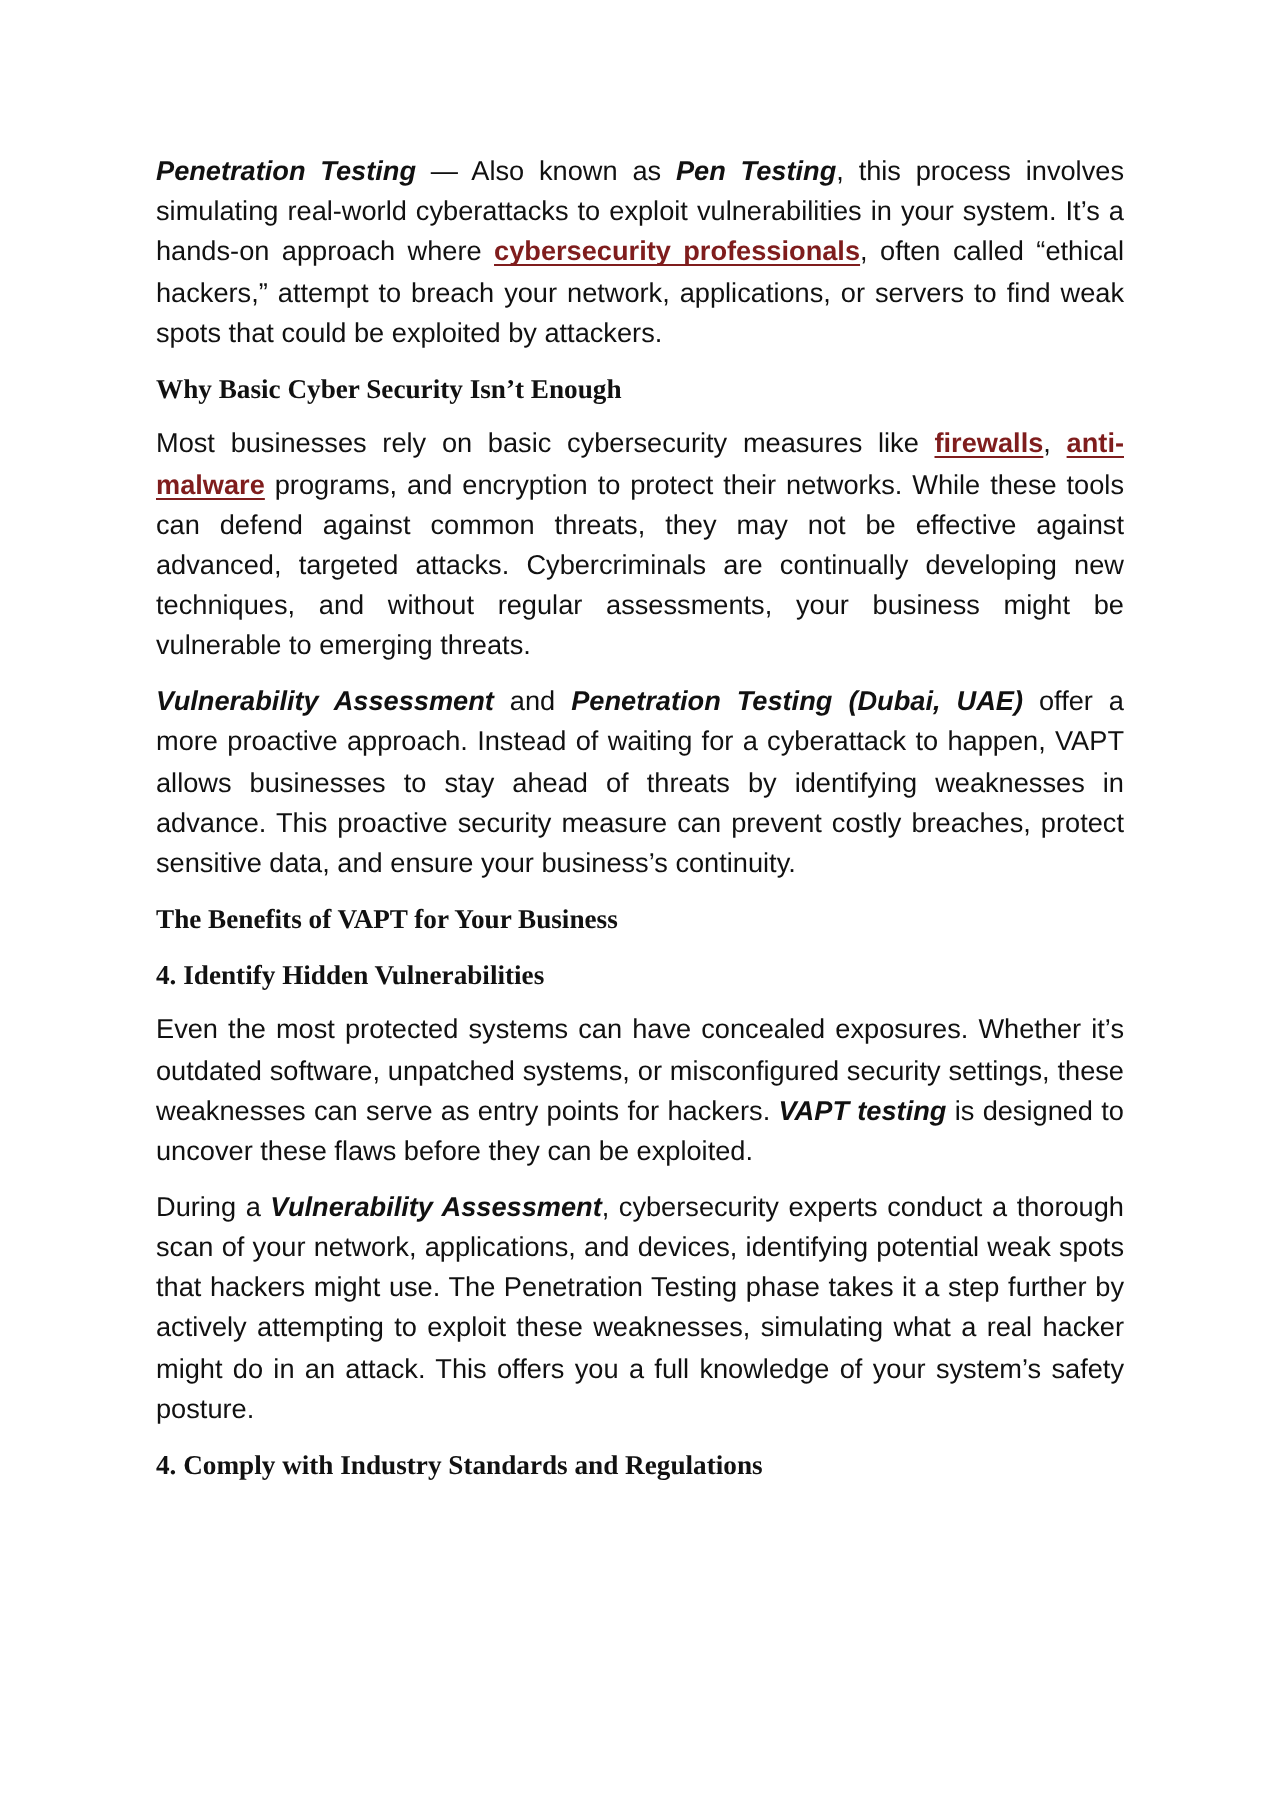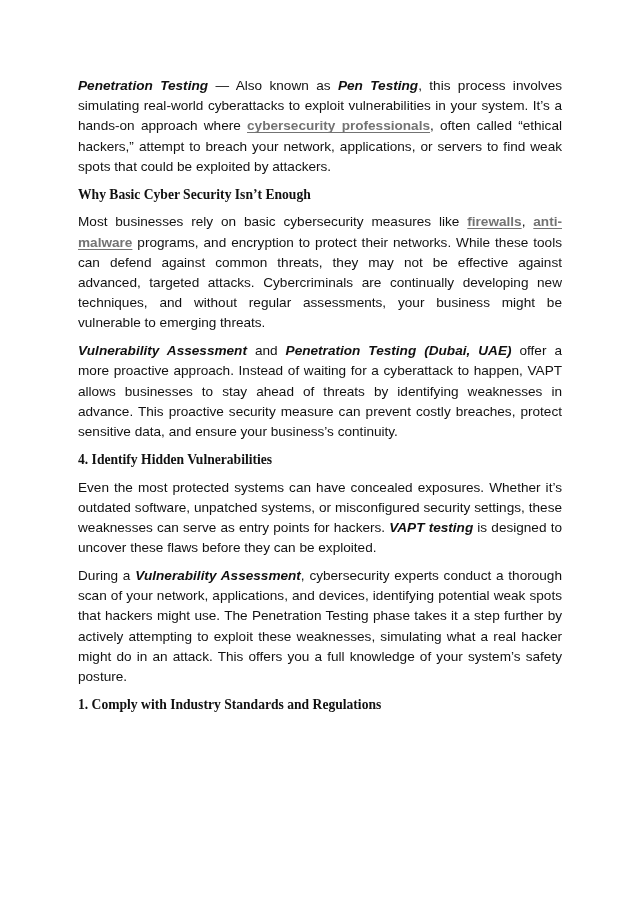--- a/index.html
+++ b/index.html
@@ -27,43 +27,44 @@
       margin: 0 0 7.6px 0;
       text-align: justify;
     }
     .heading {
       margin: 0 0 7.6px 0;
       font-weight: bold;
       font-family: Liberation Serif, serif;
     }
     b { font-weight: bold; font-style: italic; }
     a.link {
-      color: #737373;
+      color: #7f1d1d;
       font-weight: bold;
       text-decoration: underline;
       text-underline-offset: 2px;
       cursor: pointer;
     }
   </style>
 </head>
 <body>
 
 <div class="page">
 
   <p class="para"><b>Penetration Testing</b><span> — Also known as </span><b>Pen Testing</b><span>, this process involves simulating real-world cyberattacks to exploit vulnerabilities in your system. It’s a hands-on approach where </span><a class="link">cybersecurity professionals</a><span>, often called “ethical hackers,” attempt to breach your network, applications, or servers to find weak spots that could be exploited by attackers.</span></p>
 
 
   <p class="heading">Why Basic Cyber Security Isn’t Enough</p>
 
   <p class="para"><span>Most businesses rely on basic cybersecurity measures like </span><a class="link">firewalls</a><span>, </span><a class="link">anti-malware</a><span> programs, and encryption to protect their networks. While these tools can defend against common threats, they may not be effective against advanced, targeted attacks. Cybercriminals are continually developing new techniques, and without regular assessments, your business might be vulnerable to emerging threats.</span></p>
 
   <p class="para"><b>Vulnerability Assessment</b><span> and </span><b>Penetration Testing (Dubai, UAE)</b><span> offer a more proactive approach. Instead of waiting for a cyberattack to happen, VAPT allows businesses to stay ahead of threats by identifying weaknesses in advance. This proactive security measure can prevent costly breaches, protect sensitive data, and ensure your business’s continuity.</span></p>
 
+  <p class="heading">The Benefits of VAPT for Your Business</p>
 
   <p class="heading">4. Identify Hidden Vulnerabilities</p>
 
   <p class="para"><span>Even the most protected systems can have concealed exposures. Whether it’s outdated software, unpatched systems, or misconfigured security settings, these weaknesses can serve as entry points for hackers. </span><b>VAPT testing</b><span> is designed to uncover these flaws before they can be exploited.</span></p>
 
   <p class="para"><span>During a </span><b>Vulnerability Assessment</b><span>, cybersecurity experts conduct a thorough scan of your network, applications, and devices, identifying potential weak spots that hackers might use. The Penetration Testing phase takes it a step further by actively attempting to exploit these weaknesses, simulating what a real hacker might do in an attack. This offers you a full knowledge of your system’s safety posture.</span></p>
 
-  <p class="heading">1. Comply with Industry Standards and Regulations</p>
+  <p class="heading">4. Comply with Industry Standards and Regulations</p>
 
 </div>
 
 </body></html>

